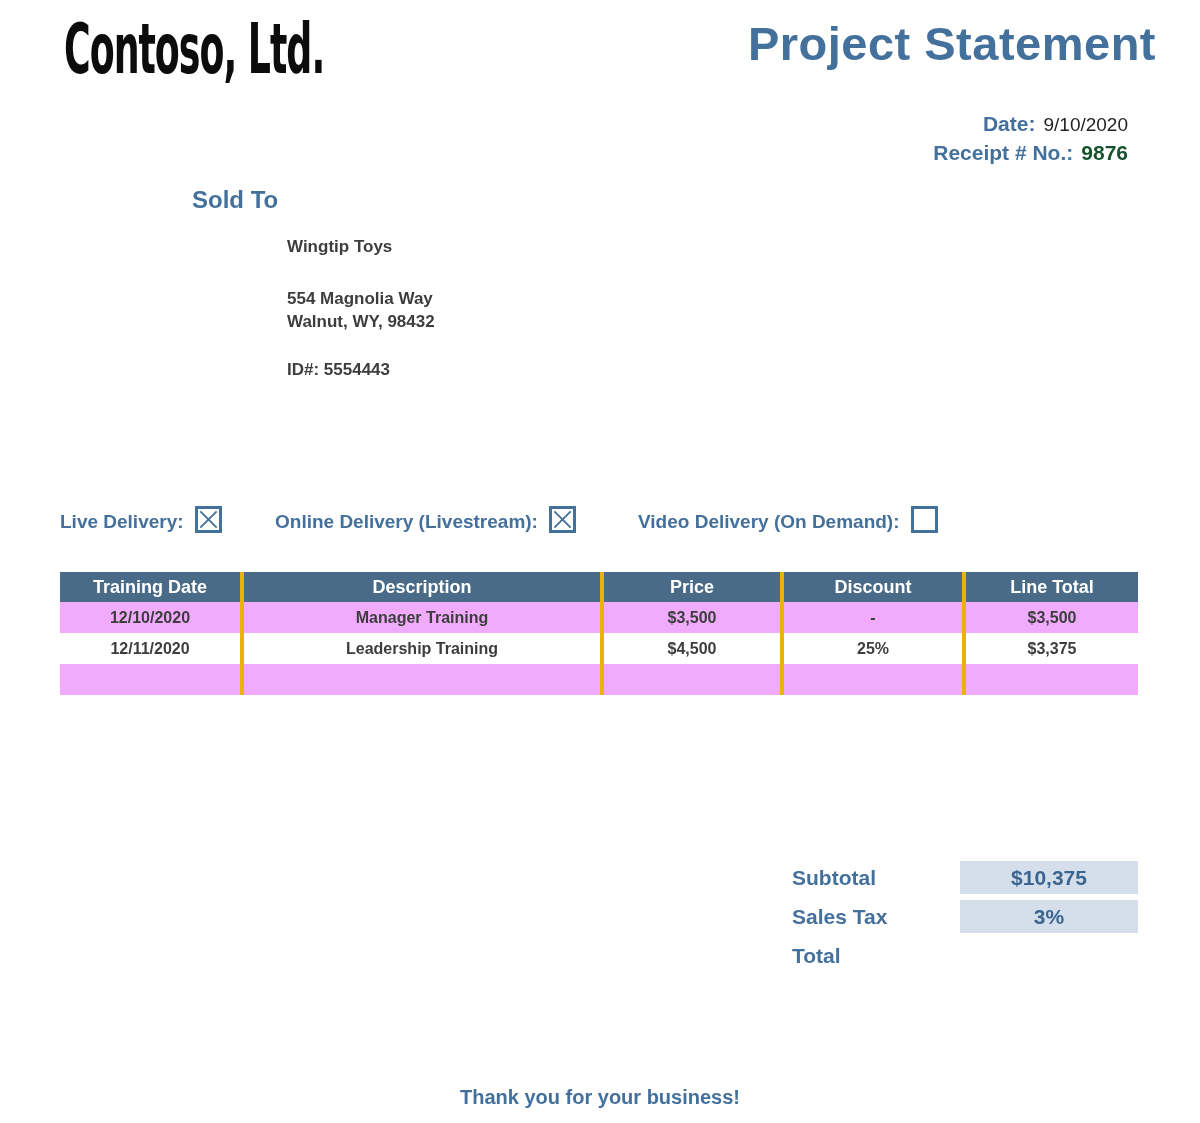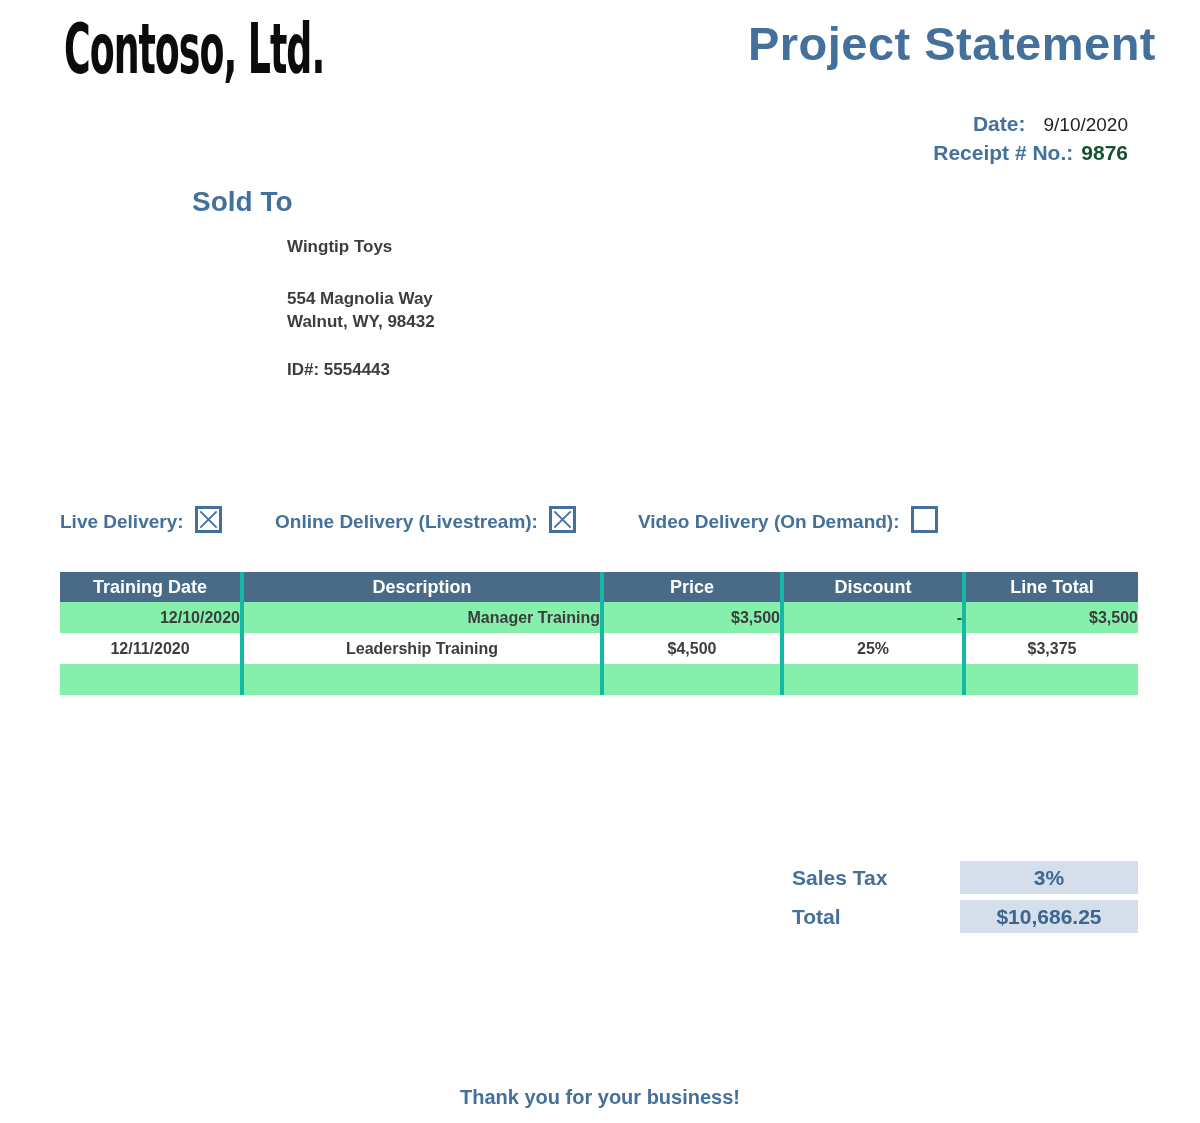--- a/index.html
+++ b/index.html
@@ -27,27 +27,27 @@
     letter-spacing:0.5px; white-space:nowrap;
   }
 
   
   .meta {
     position:absolute; right:72px; top:110px;
     text-align:right;
   }
   .meta-line { line-height:27px; white-space:nowrap; }
   .meta-label { font-size:21px; font-weight:bold; color:#44709c; }
-  .meta-date-value { font-size:19px; font-weight:normal; color:#1f1f1f; margin-left:18px; }
+  .meta-date-value { font-size:19px; font-weight:normal; color:#1f1f1f; margin-left:8px; }
   .meta-receipt-value { font-size:21px; font-weight:bold; color:#14532d; margin-left:8px; }
 
   
   .sold-to-label {
     position:absolute; left:192px; top:186px;
-    font-size:28px; font-weight:bold; color:#44709c;
+    font-size:24px; font-weight:bold; color:#44709c;
   }
   .customer {
     position:absolute; left:287px; top:189px;
     font-size:17px; font-weight:bold; color:#3d3d3d;margin-top:48px;
   }
   .customer .name { margin-bottom:30px; }
   .customer .addr { line-height:23px; }
   .customer .idline { margin-top:27px; }
 
   
@@ -76,22 +76,22 @@
   }
   .items th {
     background:#4a6b88; color:#ffffff;
     font-size:18px; font-weight:bold;
     height:30px; text-align:center; vertical-align:middle;
   }
   .items td {
     font-size:16px; font-weight:bold; color:#3d3d3d;
     height:31px; text-align:center; vertical-align:middle;
   }
-  .items th + th, .items td + td { border-left:4px solid #14b8a6; }
-  .items tr.alt td { background:#86efac;text-align:right; }
+  .items th + th, .items td + td { border-left:4px solid #eab308; }
+  .items tr.alt td { background:#f0abfc; }
 
   
   .totals {
     position:absolute; left:792px; top:861px; width:346px;
   }
   .total-row {
     display:flex; align-items:center;
     height:33px; margin-bottom:6px;
   }
   .total-label {
@@ -197,24 +197,27 @@
         <td></td>
         <td></td>
         <td></td>
         <td></td>
       </tr>
     </tbody>
   </table>
 
   <div class="totals">
     <div class="total-row">
+      <span class="total-label">Subtotal</span>
+      <span class="total-box">$10,375</span>
+    </div>
+    <div class="total-row">
       <span class="total-label">Sales Tax</span>
       <span class="total-box">3%</span>
     </div>
     <div class="total-row">
       <span class="total-label">Total</span>
-      <span class="total-box">$10,686.25</span>
     </div>
   </div>
 
   <div class="footer">Thank you for your business!</div>
 
 </div>
 
 </body></html>

